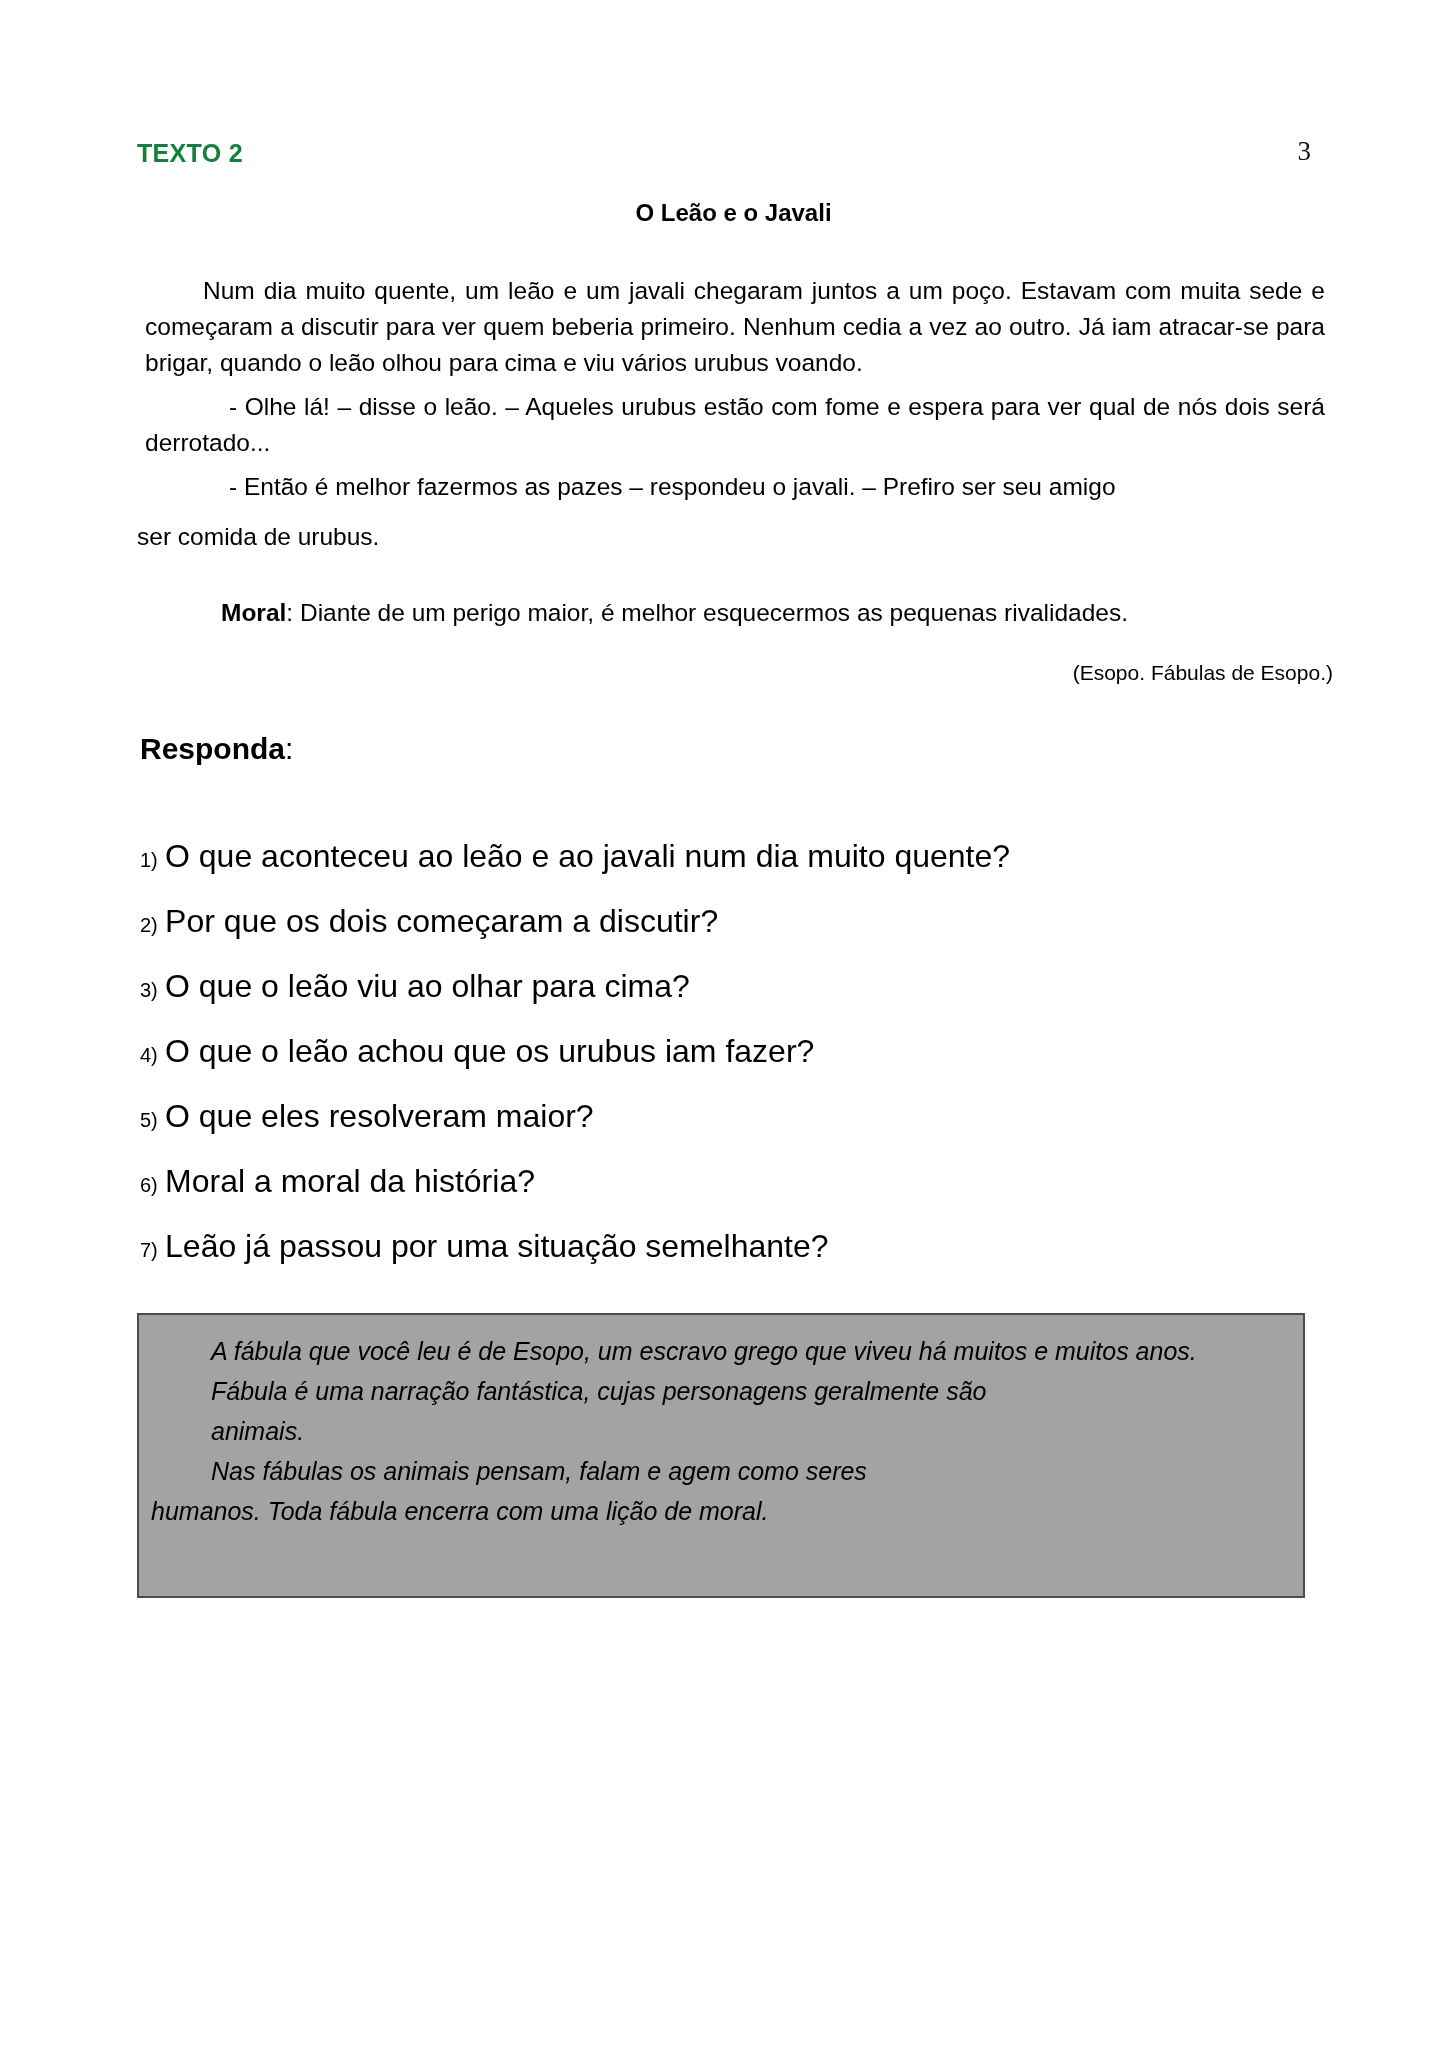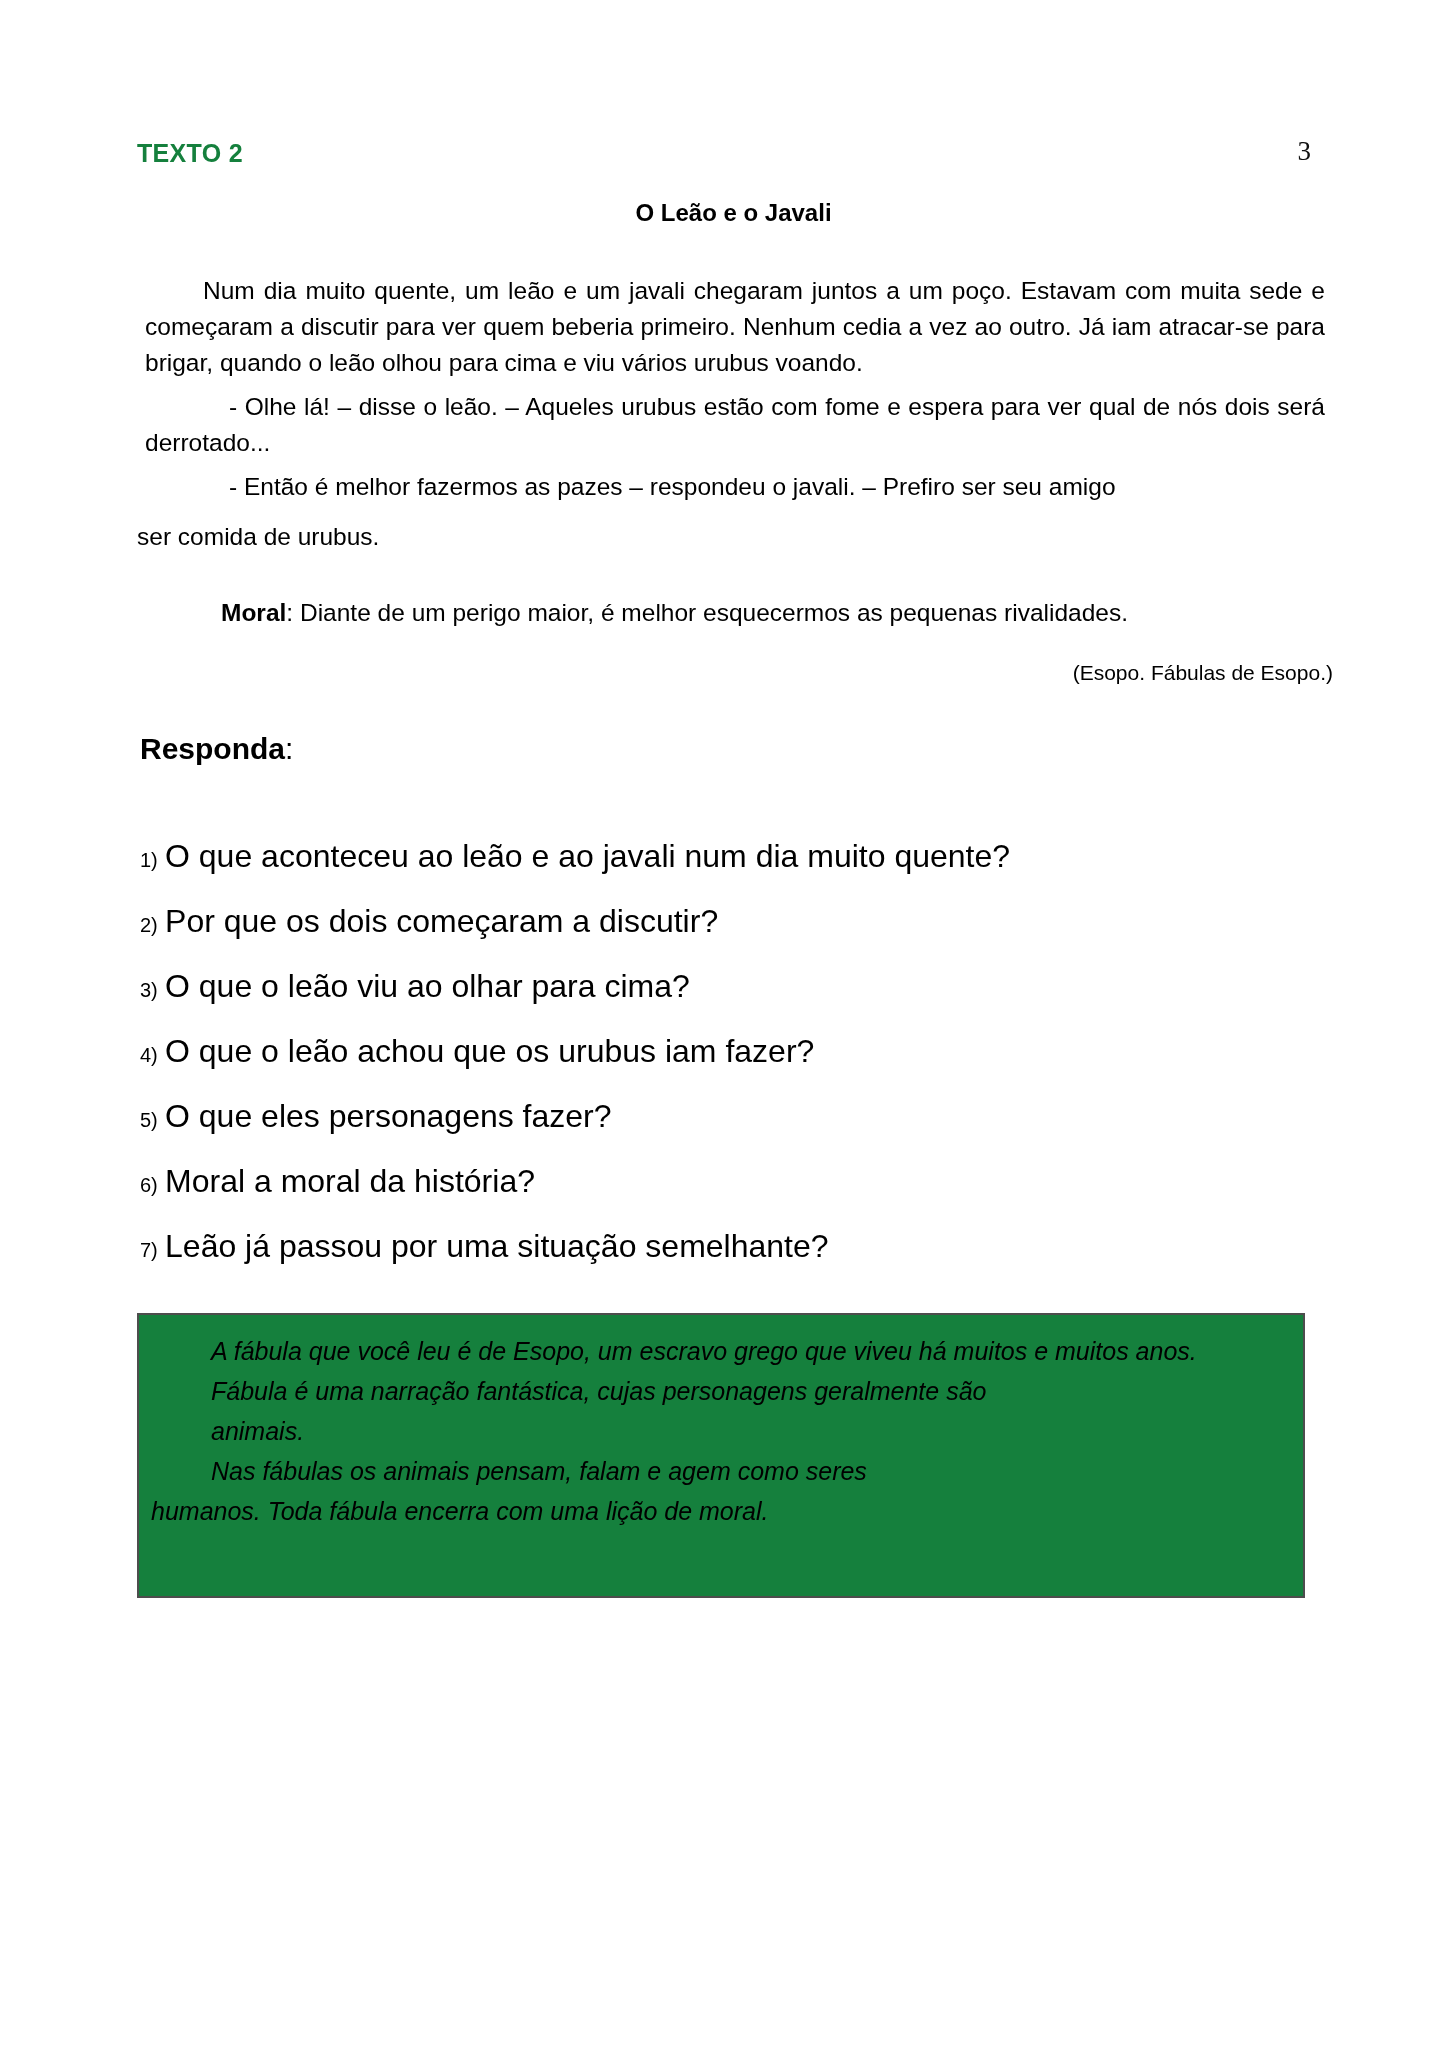--- a/index.html
+++ b/index.html
@@ -140,21 +140,21 @@
 
   
   .info-box {
     position: absolute;
     left: 137px;
     top: 1313px;
     width: 1168px;
     height: 285px;
     border: 2px solid #4d4d4d;
     box-sizing: border-box;
-    background: #15803d;
+    background: #a3a3a3;
   }
   .info-inner {
     position: absolute;
     left: 12px;
     top: 16px;
     width: 1138px;
   }
   .info-para {
     margin: 0;
     font-style: italic;
@@ -214,21 +214,21 @@
     <div class="question">
       <span class="q-num">3)</span>
       <span class="q-text">O que o leão viu ao olhar para cima?</span>
     </div>
     <div class="question">
       <span class="q-num">4)</span>
       <span class="q-text">O que o leão achou que os urubus iam fazer?</span>
     </div>
     <div class="question">
       <span class="q-num">5)</span>
-      <span class="q-text">O que eles personagens fazer?</span>
+      <span class="q-text">O que eles resolveram maior?</span>
     </div>
     <div class="question">
       <span class="q-num">6)</span>
       <span class="q-text">Moral a moral da história?</span>
     </div>
     <div class="question">
       <span class="q-num">7)</span>
       <span class="q-text">Leão já passou por uma situação semelhante?</span>
     </div>
   </div>

